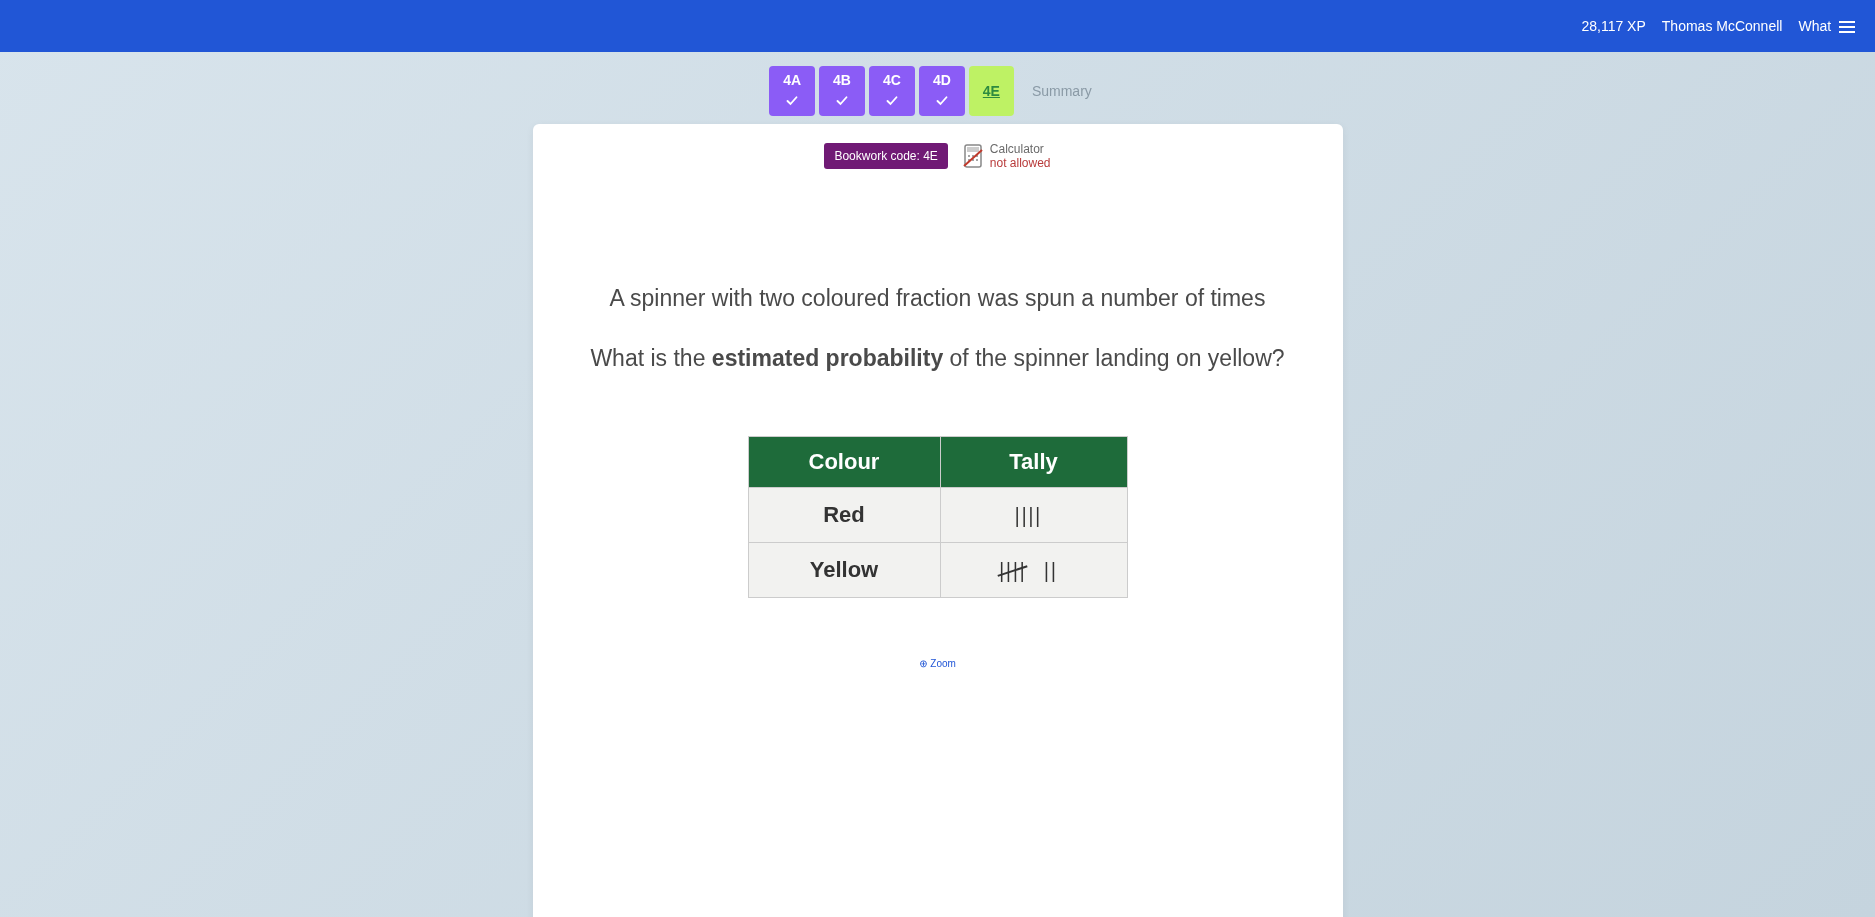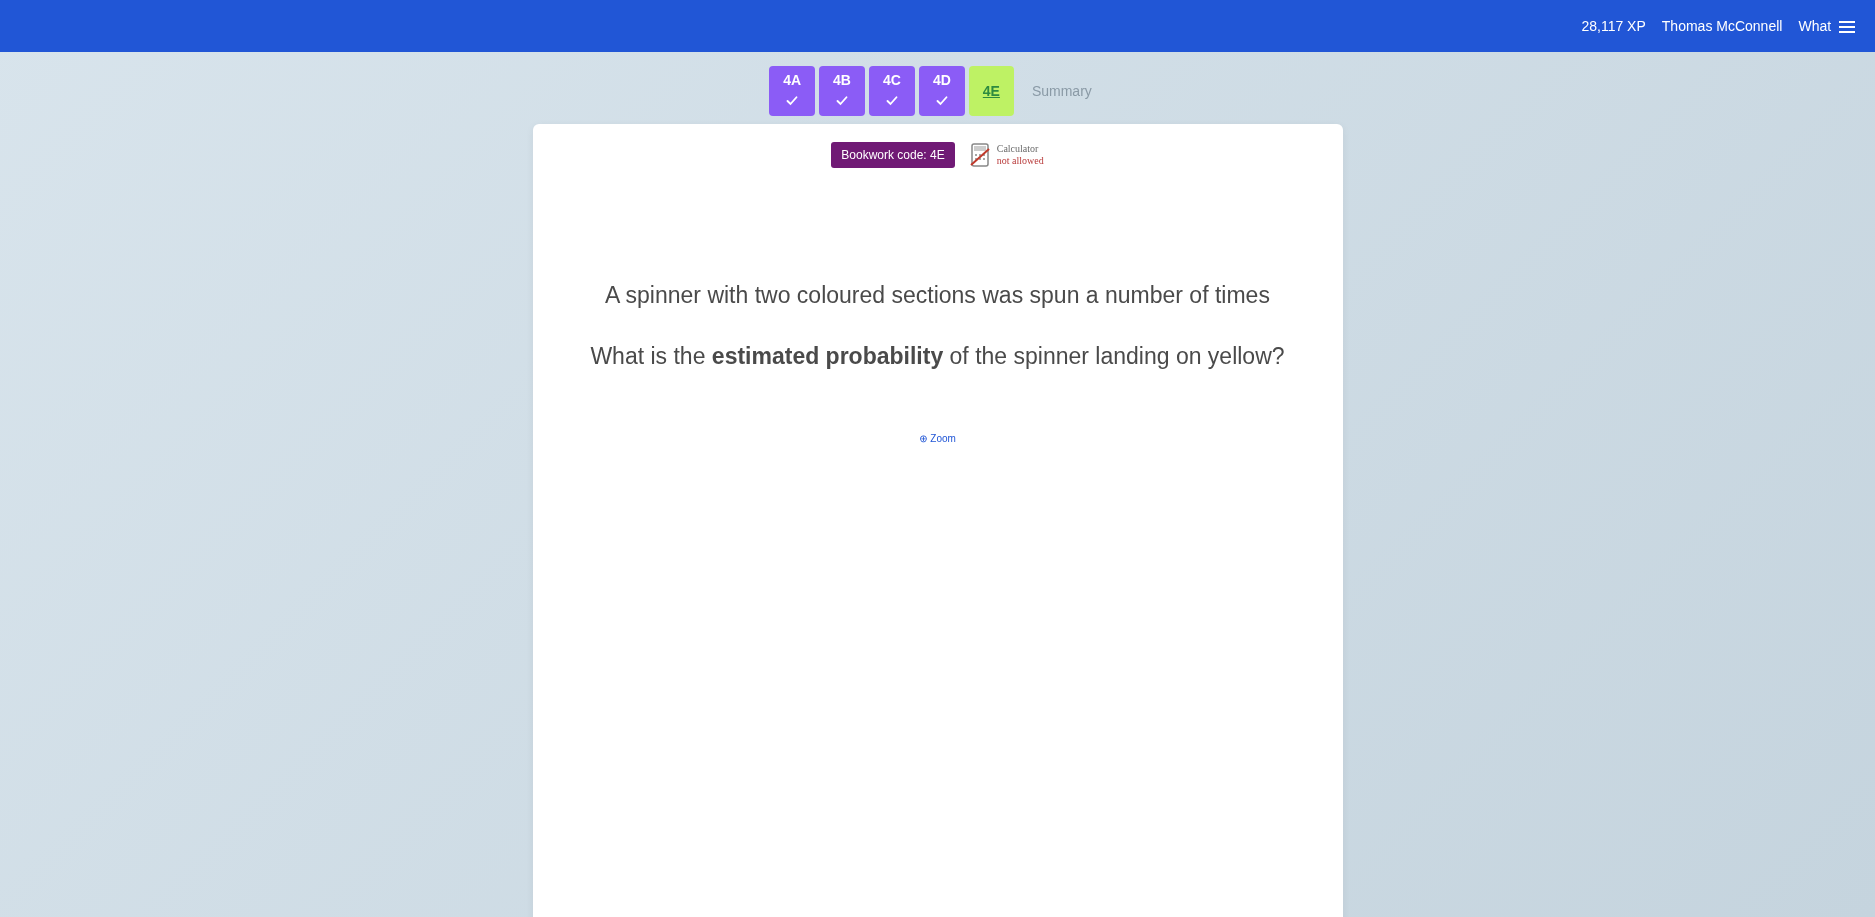--- a/index.html
+++ b/index.html
@@ -116,24 +116,23 @@
     .calc-icon {
       width: 22px;
       height: 24px;
       position: relative;
     }
     .calc-icon svg {
       width: 100%;
       height: 100%;
     }
     .calc-text {
-      font-size: 10px;
+      font-size: 12px;
       color: #8a8a8a;
       line-height: 1.2;
-      font-family: Liberation Serif, serif;
     }
     .calc-text .line1 {
       color: #6a6a6a;
     }
     .calc-text .line2 {
       color: #b83a3a;
     }
     .question-text {
       text-align: center;
       color: #4a4a4a;
@@ -278,21 +277,44 @@
         </svg>
       </span>
       <div class="calc-text">
         <div class="line1">Calculator</div>
         <div class="line2">not allowed</div>
       </div>
     </div>
   </div>
 
   <div class="question-text">
-    <p>A spinner with two coloured sections was spun a number of times</p>
+    <p>A spinner with two coloured fraction was spun a number of times</p>
     <p>
       <span>What is the </span><strong>estimated probability</strong><span> of the spinner landing on yellow?</span><br>
     </p>
   </div>
 
+  <table class="data-table">
+    <thead>
+      <tr>
+        <th>Colour</th>
+        <th>Tally</th>
+      </tr>
+    </thead>
+    <tbody>
+      <tr>
+        <td>Red</td>
+        <td class="tally-cell">
+          <span class="tally-group">||||</span>
+        </td>
+      </tr>
+      <tr>
+        <td>Yellow</td>
+        <td class="tally-cell">
+          <span class="tally-group tally-five">||||</span>
+          <span class="tally-group">||</span>
+        </td>
+      </tr>
+    </tbody>
+  </table>
 
   <div class="zoom-link">Zoom</div>
 </div>
 
 </body></html>

